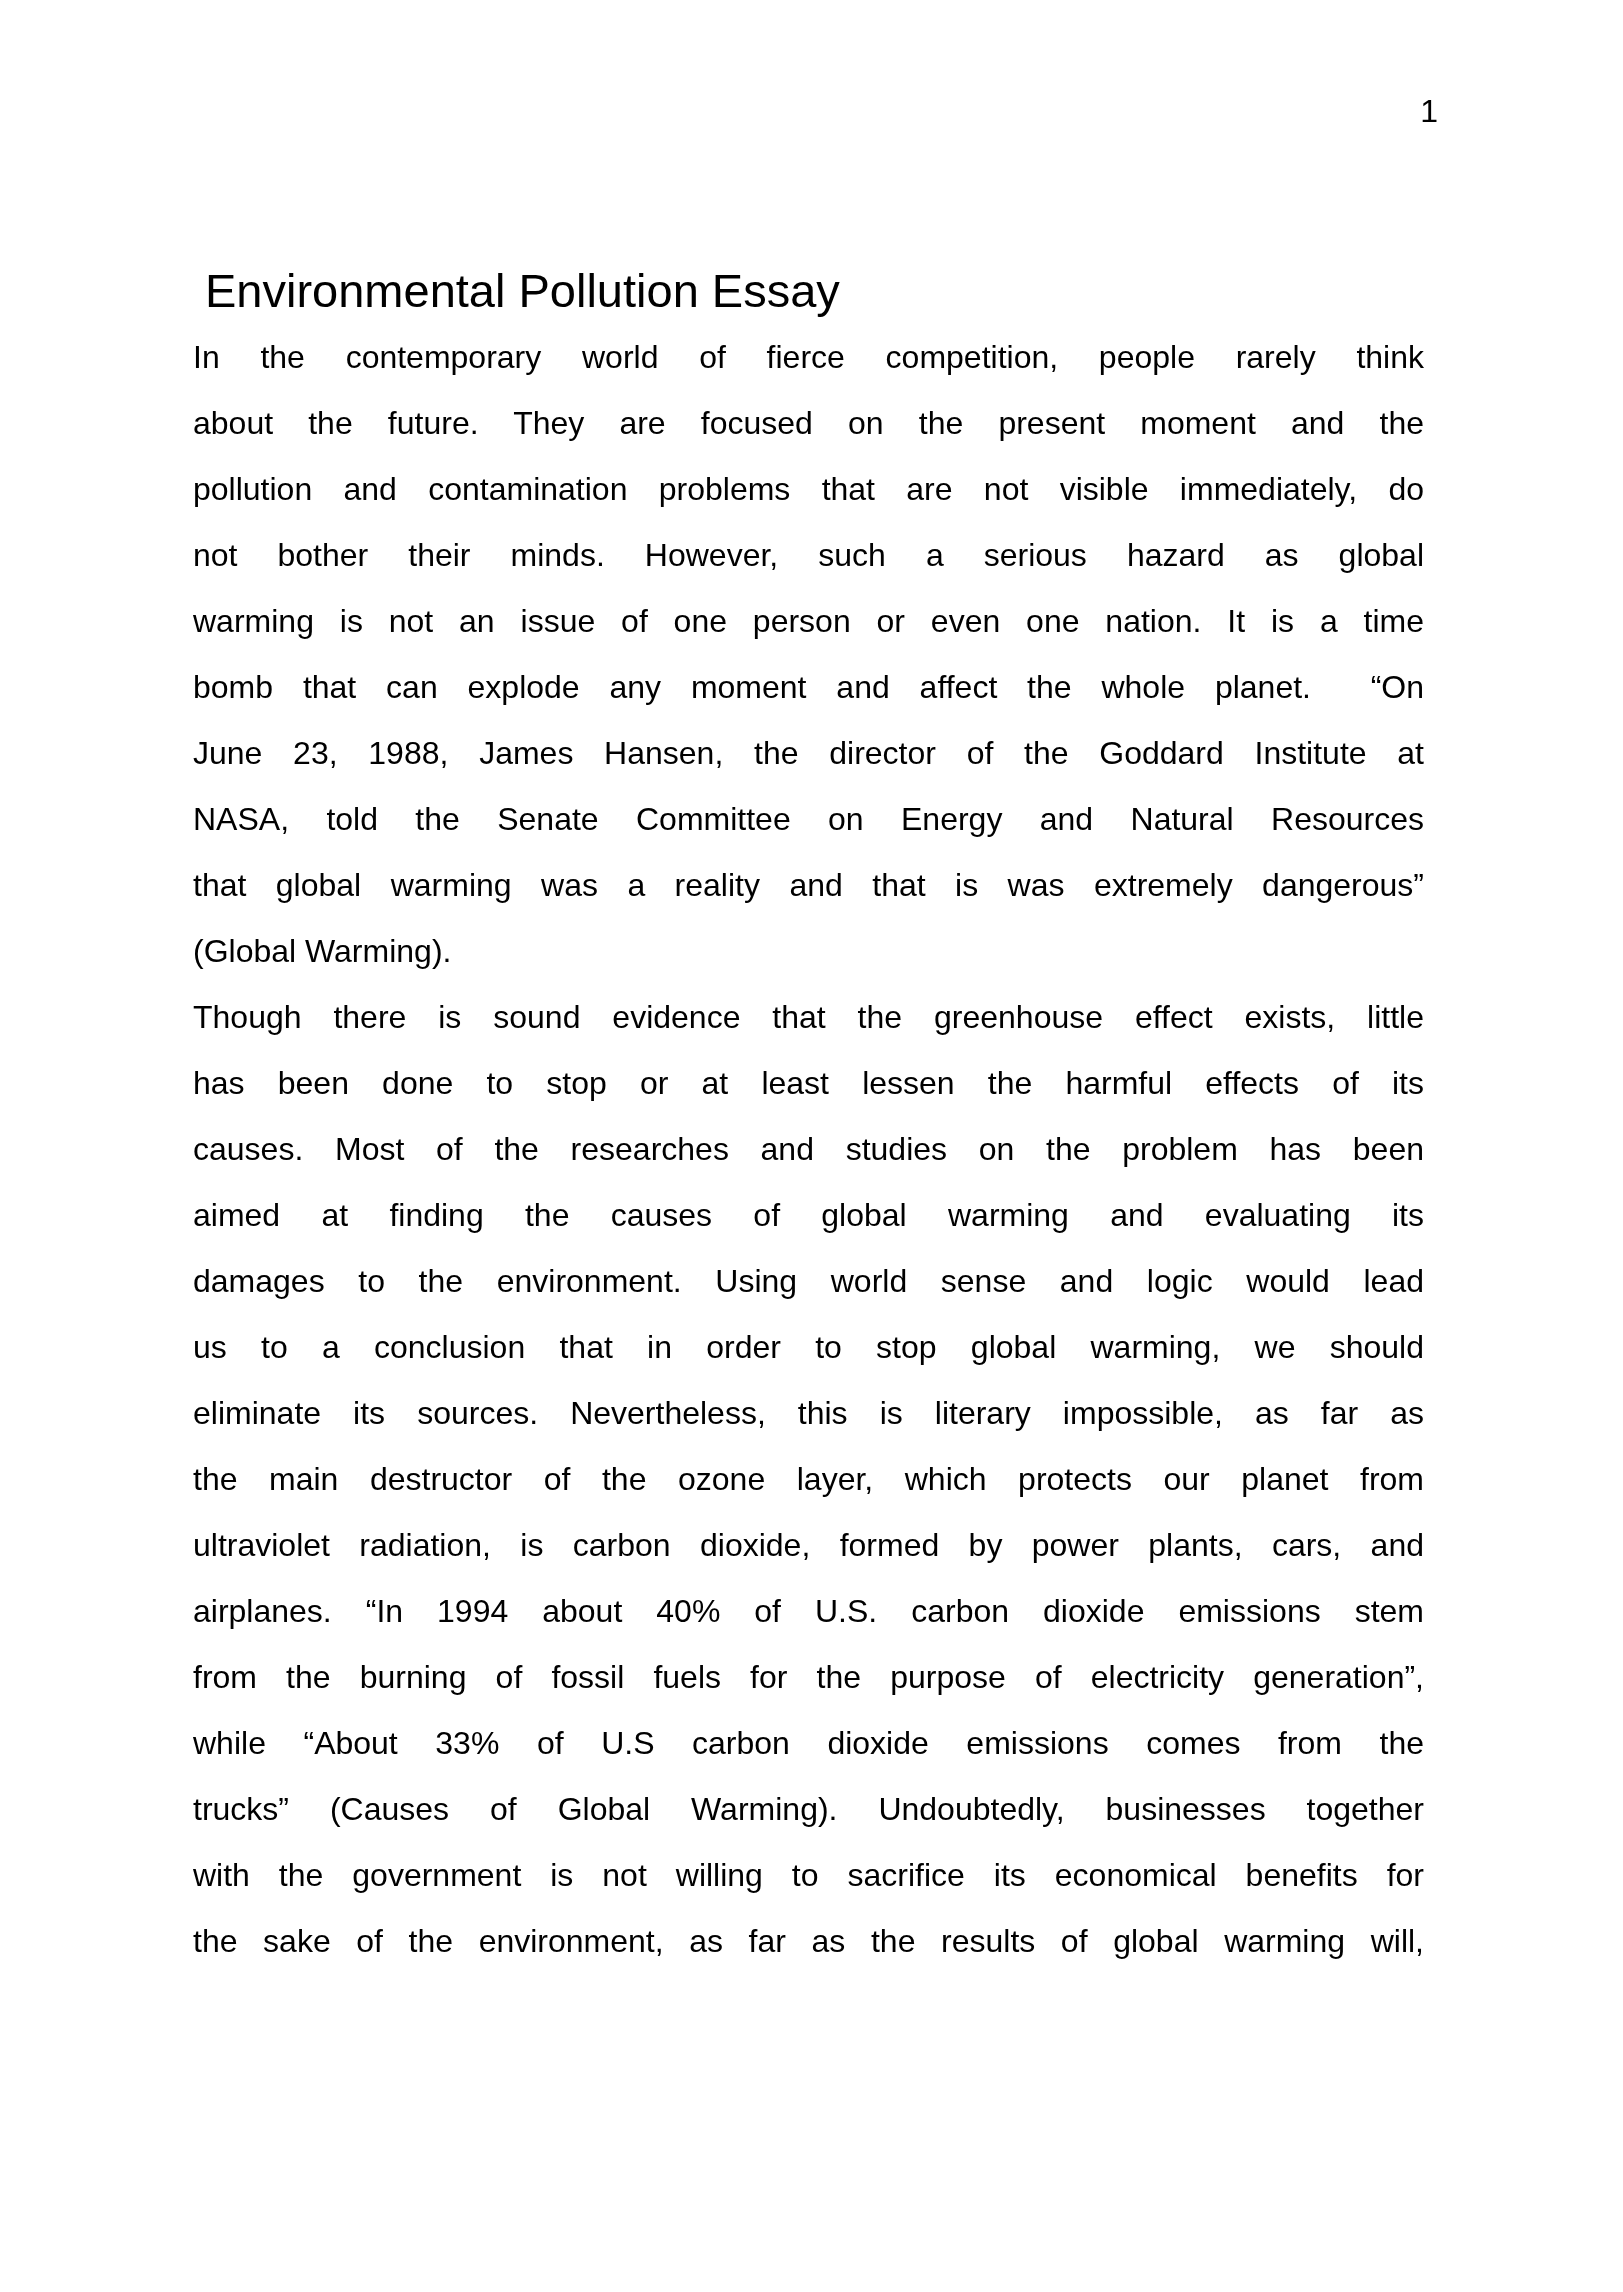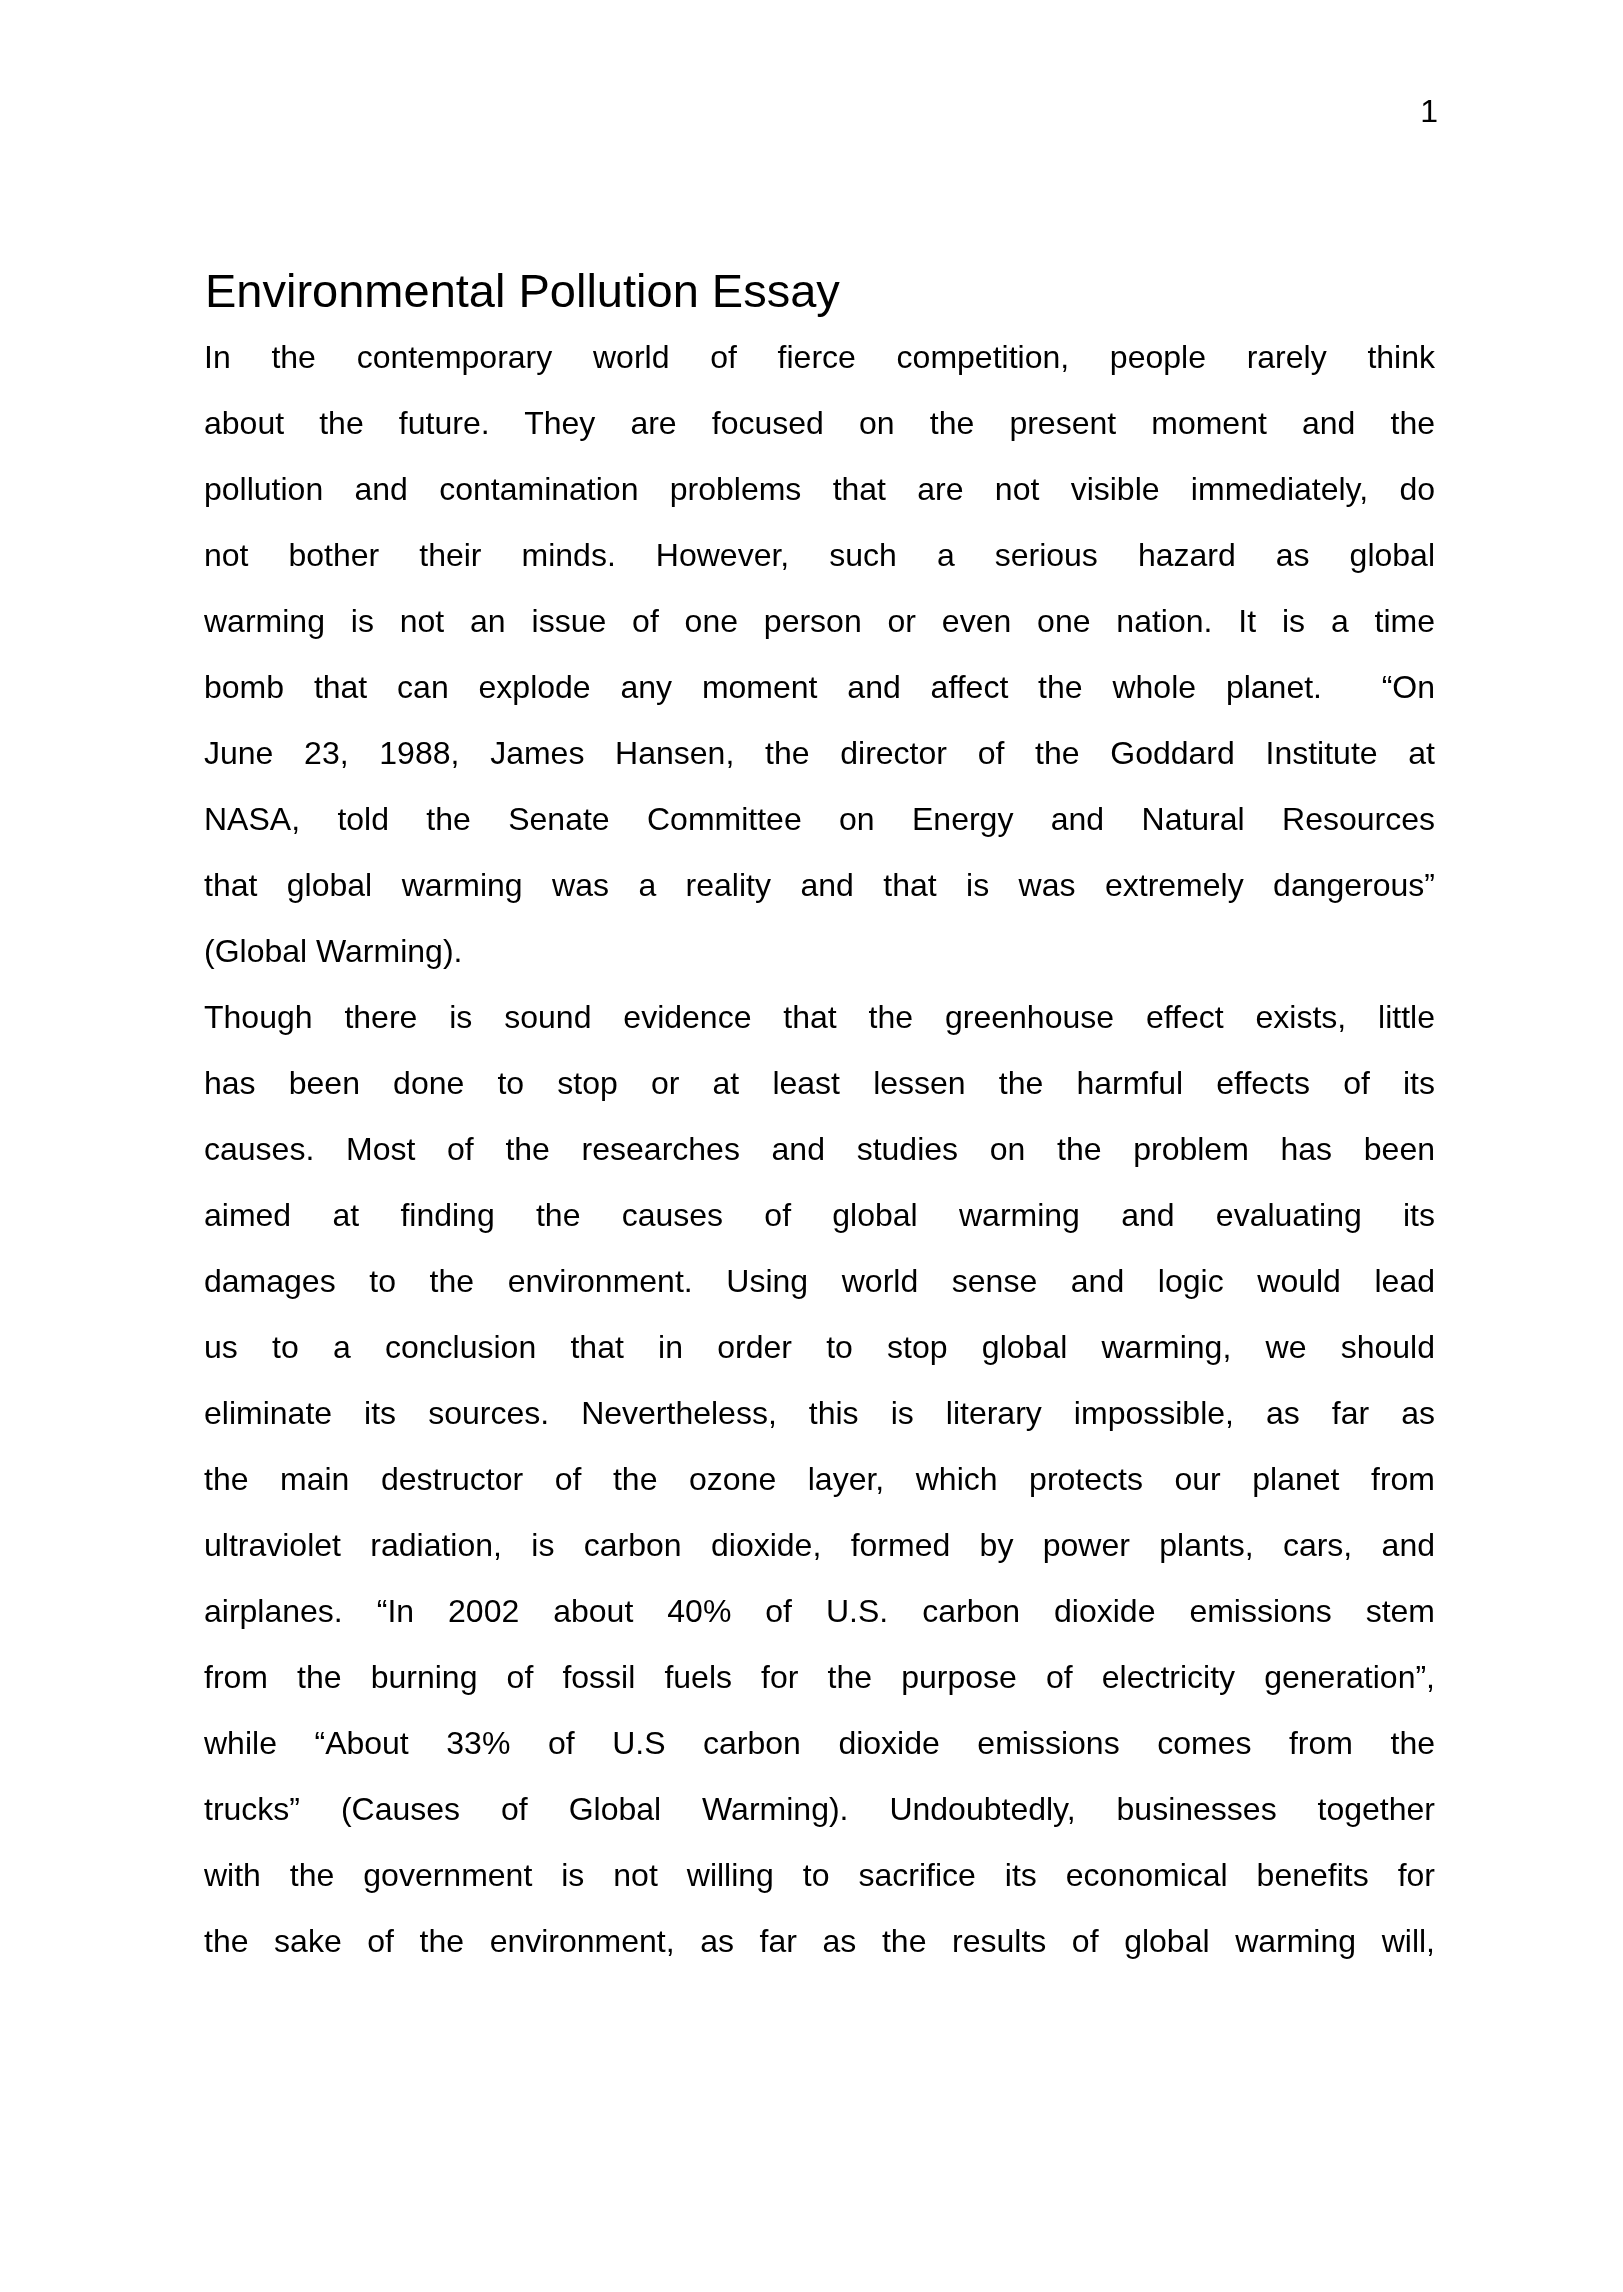--- a/index.html
+++ b/index.html
@@ -32,21 +32,20 @@
     font-size: 47px;
     line-height: 56px;
     font-weight: normal;
     white-space: nowrap;
   }
   .content {
     position: absolute;
     left: 193px;
     top: 324px;
     width: 1231px;
-    margin-left: 11px;
   }
   .paragraph {
     margin: 0;
     padding: 0;
   }
   .line {
     height: 66px;
     line-height: 66px;
     font-size: 32px;
     text-align: justify;
@@ -80,21 +79,21 @@
       <div class="paragraph">
         <div class="line">Though there is sound evidence that the greenhouse effect exists, little</div>
         <div class="line">has been done to stop or at least lessen the harmful effects of its</div>
         <div class="line">causes. Most of the researches and studies on the problem has been</div>
         <div class="line">aimed at finding the causes of global warming and evaluating its</div>
         <div class="line">damages to the environment. Using world sense and logic would lead</div>
         <div class="line">us to a conclusion that in order to stop global warming, we should</div>
         <div class="line">eliminate its sources. Nevertheless, this is literary impossible, as far as</div>
         <div class="line">the main destructor of the ozone layer, which protects our planet from</div>
         <div class="line">ultraviolet radiation, is carbon dioxide, formed by power plants, cars, and</div>
-        <div class="line">airplanes. “In 2002 about 40% of U.S. carbon dioxide emissions stem</div>
+        <div class="line">airplanes. “In 1994 about 40% of U.S. carbon dioxide emissions stem</div>
         <div class="line">from the burning of fossil fuels for the purpose of electricity generation”,</div>
         <div class="line">while “About 33% of U.S carbon dioxide emissions comes from the</div>
         <div class="line">trucks” (Causes of Global Warming). Undoubtedly, businesses together</div>
         <div class="line">with the government is not willing to sacrifice its economical benefits for</div>
         <div class="line">the sake of the environment, as far as the results of global warming will,</div>
       </div>
     </div>
 </div>
 
 

